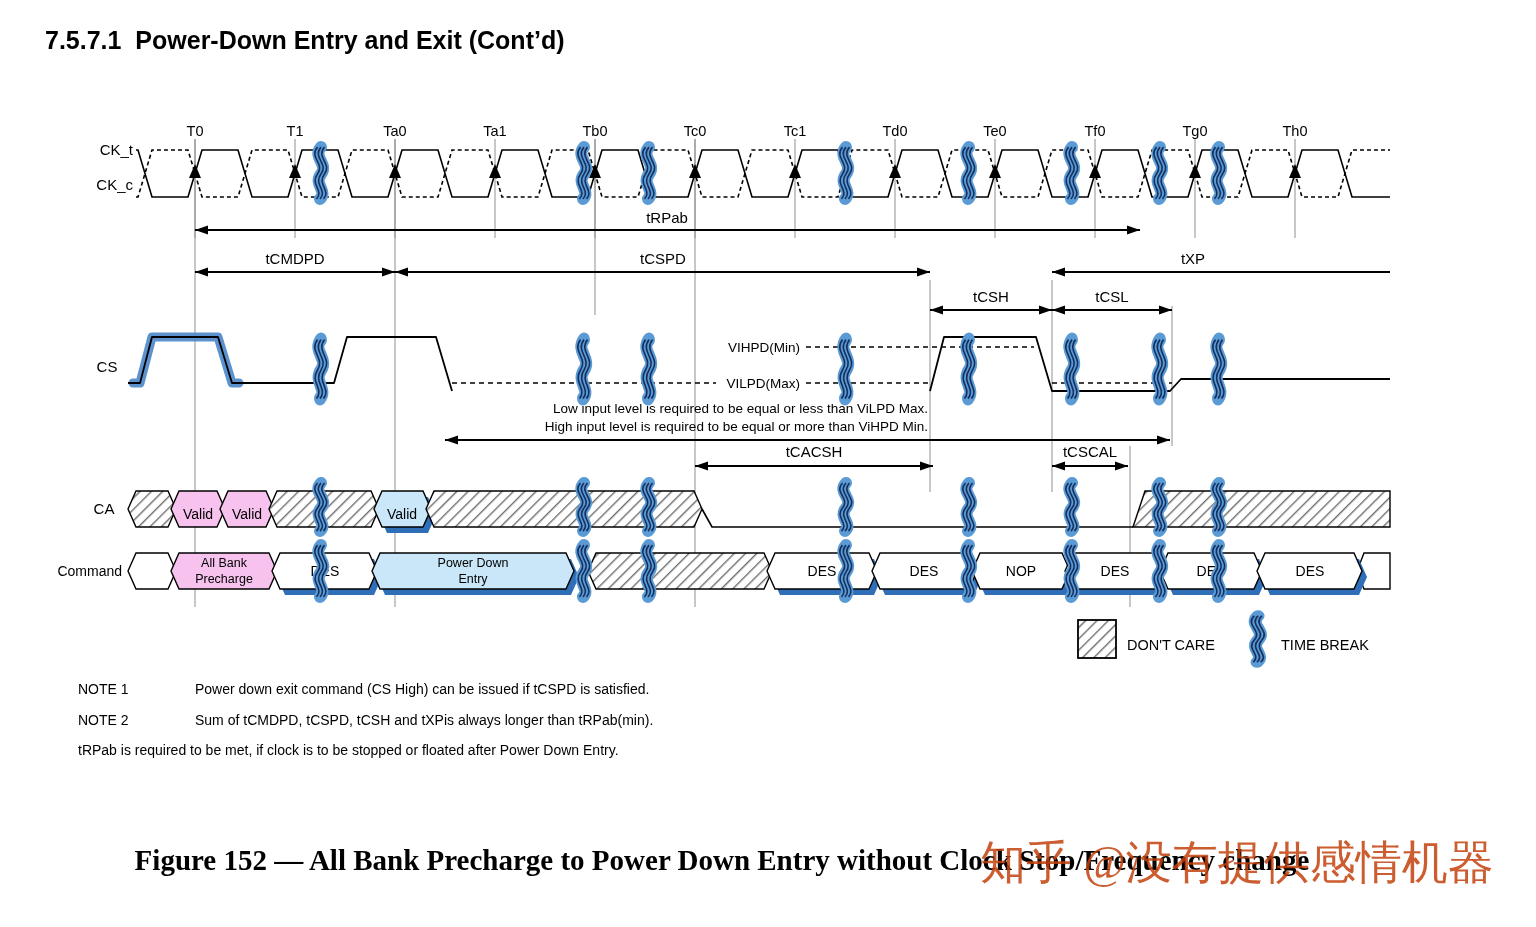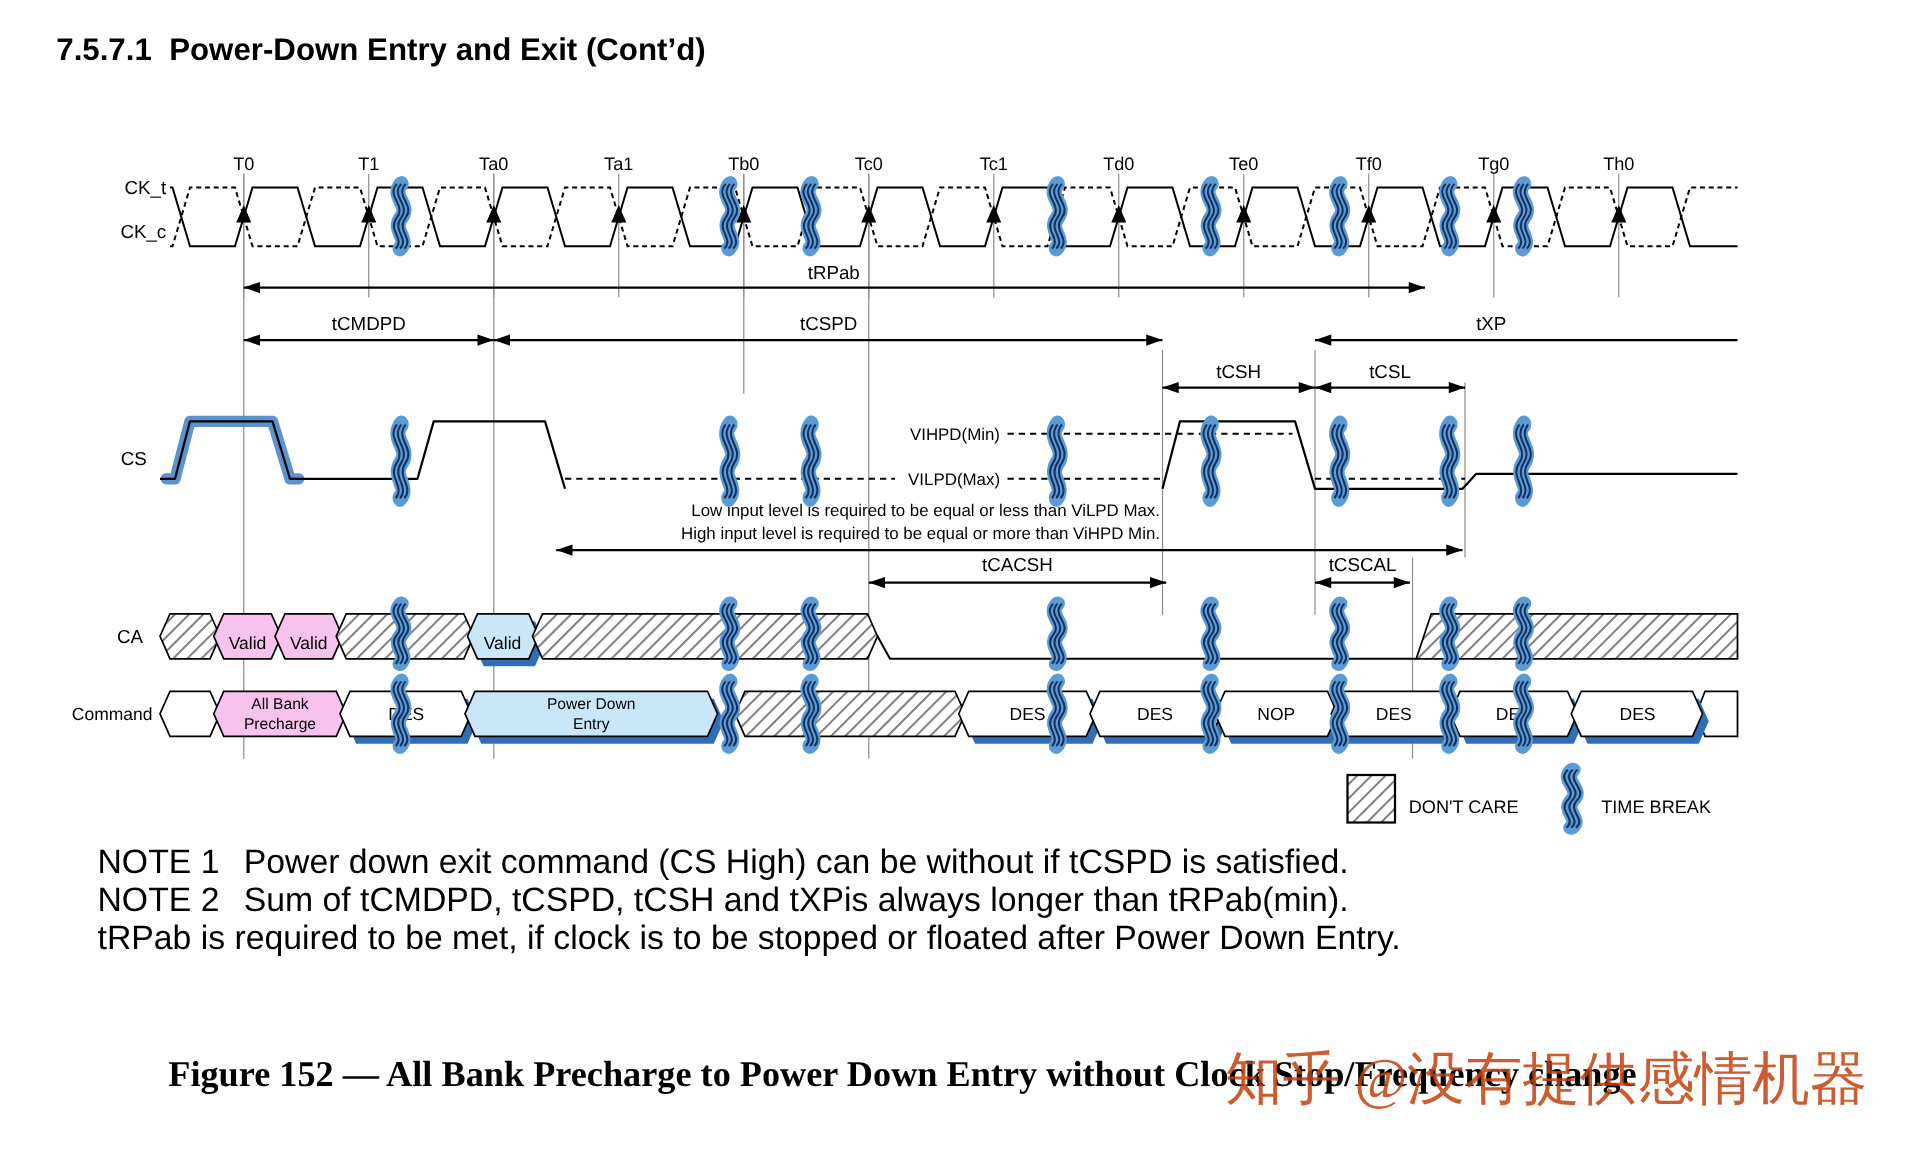--- a/index.html
+++ b/index.html
@@ -8,21 +8,21 @@
   .title{position:absolute;left:45px;top:26px;font-size:25px;font-weight:bold;white-space:pre;}
   svg.diagram{position:absolute;left:0;top:110px;}
   svg text{font-family:"Liberation Sans",sans-serif;fill:#000;}
   .t-clk{font-size:14.5px;}
   .t-sig{font-size:15px;}
   .t-tim{font-size:15px;}
   .t-sm{font-size:13.5px;}
   .t-box{font-size:14px;}
   .t-box2{font-size:12.5px;}
   .t-leg{font-size:14.5px;}
-  .notes{position:absolute;left:78px;top:674px;font-size:27px;line-height:30.6px;}
+  .notes{position:absolute;left:78px;top:674px;font-size:14px;line-height:30.6px;}
   .note{display:flex;}
   .note-label{width:117px;flex:none;}
   .caption{position:absolute;left:0;top:844px;width:1444px;text-align:center;
            font-family:"Liberation Serif","DejaVu Serif",serif;font-weight:bold;font-size:29px;}
   .watermark{position:absolute;left:980px;top:832px;font-size:46px;color:#c2410c;opacity:.85;
              white-space:nowrap;z-index:5;font-family:Liberation Serif, serif;text-align:center;}
 </style>
 </head>
 <body>
 
@@ -244,21 +244,21 @@
         <use x="1059" y="432" width="24" height="58" href="#tbreak" xlink:href="#tbreak"></use>
         <use x="1147" y="432" width="24" height="58" href="#tbreak" xlink:href="#tbreak"></use>
         <use x="1206" y="432" width="24" height="58" href="#tbreak" xlink:href="#tbreak"></use>
       </g>
   </svg>
 
   <div class="notes">
     <div class="note">
       <div class="note-label">NOTE 1</div>
       <div class="note-body">
-        <div>Power down exit command (CS High) can be without if tCSPD is satisfied.</div>
+        <div>Power down exit command (CS High) can be issued if tCSPD is satisfied.</div>
       </div>
     </div>
     <div class="note">
       <div class="note-label">NOTE 2</div>
       <div class="note-body">
         <div>Sum of tCMDPD, tCSPD, tCSH and tXPis always longer than tRPab(min).</div>
       </div>
     </div>
     <div class="note">
       <div class="note-body">

